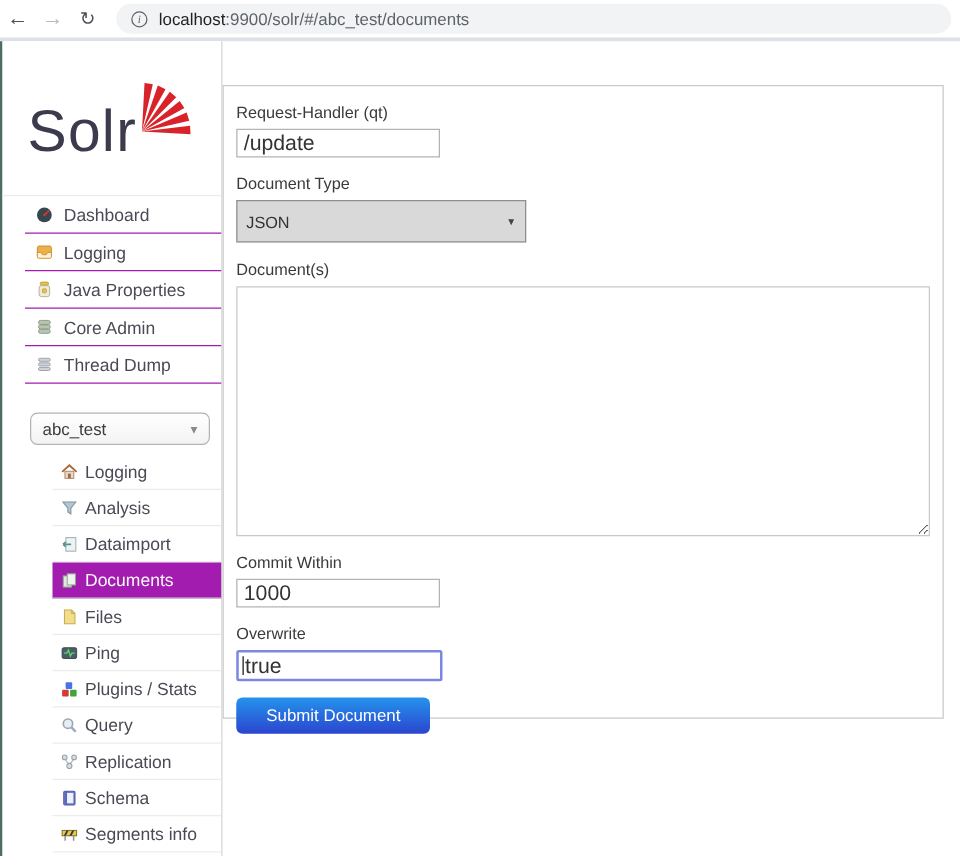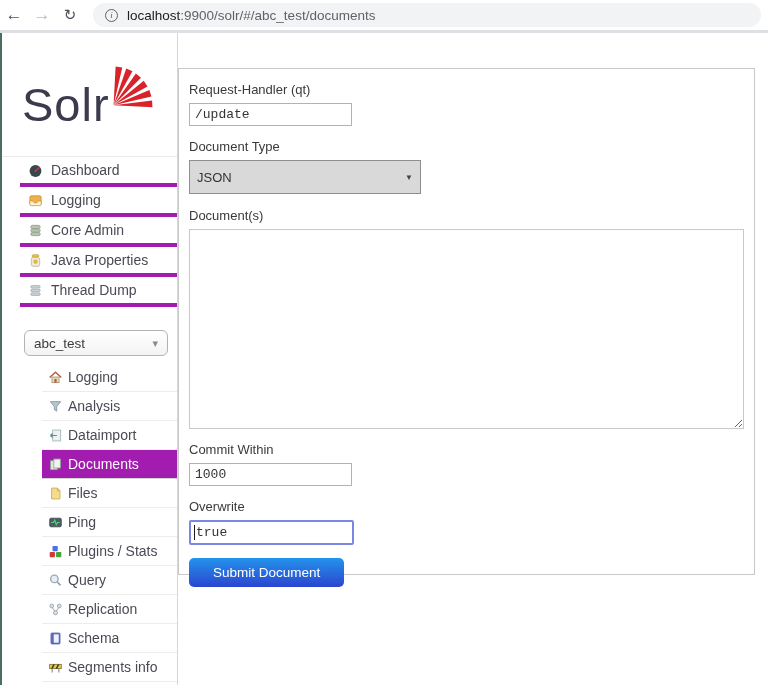--- a/index.html
+++ b/index.html
@@ -24,34 +24,34 @@
   .toolbar-band { position:absolute; top:30px; left:0; width:768px; height:3px; background:#dde0e4; }
   .window-edge { position:absolute; top:33px; left:0; width:2px; height:652px; background:#4b6e63; }
 
   
   .sidebar { position:absolute; left:2px; top:33px; width:176px; height:652px; background:#fff; border-right:1px solid #d6d6d6; }
   .logo { position:relative; margin-top:30px; height:93px; }
   .logo-text { position:absolute; left:20px; top:14px; font-size:47px; color:#3b3b4d; letter-spacing:1px; }
   .logo-burst { position:absolute; left:108px; top:0px; }
 
   ul.nav1 { list-style:none; border-top:1px solid #ebebeb; }
-  ul.nav1 li { height:30px; margin-left:18px; padding-left:8px; display:flex; align-items:center; gap:8px; border-bottom:4px solid #a21caf; font-size:14px; color:#4a4a55; cursor:pointer; }
+  ul.nav1 li { height:30px; margin-left:18px; padding-left:8px; display:flex; align-items:center; gap:8px; border-bottom:1px solid #a21caf; font-size:14px; color:#4a4a55; cursor:pointer; }
 
   .core-select { margin:23px 0 0 22px; width:144px; height:26px; border:1px solid #b3b3b3; border-radius:6px; background:linear-gradient(#ffffff,#f3f3f3); display:flex; align-items:center; justify-content:space-between; padding:12px 9px; font-size:13.5px; color:#3c3c3c; cursor:pointer; }
   .core-caret { color:#8a8a8a; font-size:11px; }
 
   ul.nav2 { list-style:none; margin-top:7px; }
   ul.nav2 li { height:29px; margin-left:40px; padding-left:6px; display:flex; align-items:center; gap:5px; border-bottom:1px solid #ececec; font-size:14px; color:#4a4a55; cursor:pointer; }
   ul.nav2 li.active { background:#a21caf; color:#fafafa; border-bottom-color:#d4d4d4; }
   .ic { flex:0 0 auto; display:inline-flex; }
 
   
   .panel { position:absolute; left:178px; top:68px; width:577px; height:507px; border:1px solid #c9c9c9; background:#fff; padding:13px 10px; }
   .fld-label { font-size:13px; color:#3a3a3a; margin-bottom:6px; }
-  .txt-input { display:block; width:163px; height:23px; border:1px solid #b3b3b3; padding:2px 5px; font-size:13px; font-family:Liberation Mono, monospace; color:#333; margin-bottom:13px; outline:none; }
+  .txt-input { display:block; width:163px; height:23px; border:1px solid #b3b3b3; padding:2px 5px; font-size:17px; font-family:Liberation Sans, sans-serif; color:#333; margin-bottom:13px; outline:none; }
   .sel { width:232px; height:23px; background:#d9d9d9; border:1px solid #8f8f8f; display:flex; align-items:center; justify-content:space-between; padding:16px 7px; font-size:13px; color:#333; margin-bottom:14px; cursor:pointer; }
   .sel-caret { font-size:8px; color:#444; }
   .docs-area { display:block; width:100%; height:200px; border:1px solid #c9c9c9; resize:both; font-family:"Liberation Sans",sans-serif; font-size:13px; padding:4px; margin-bottom:13px; outline:none; }
   .focus-wrap { position:relative; width:134px; margin-bottom:7px; }
   .txt-input.focused { border:2px solid #7b87e3; border-radius:2px; width:165px; height:25px; margin-bottom:0; }
   .caret-bar { position:absolute; left:5px; top:5px; width:1px; height:15px; background:#1a1a1a; }
   .submit-btn { margin-top:6px; border:none; border-radius:5px; padding:7px 24px; font-size:13.5px; color:#fff; font-family:"Liberation Sans",sans-serif; background:linear-gradient(#2493ec,#2b45cf); cursor:pointer; }
 </style>
 </head>
 <body>
@@ -102,42 +102,42 @@
         <svg width="15" height="15" viewBox="0 0 16 16">
             <rect x="2" y="3" width="12" height="10" rx="1.5" fill="#eeb04c" stroke="#c78d2b" stroke-width="0.8"></rect>
             <path d="M2 8.5 L5 8.5 L6.5 10.5 L9.5 10.5 L11 8.5 L14 8.5 L14 12 a1.5 1.5 0 0 1 -1.5 1.5 L3.5 13.5 A1.5 1.5 0 0 1 2 12 Z" fill="#fff3d6" stroke="#c78d2b" stroke-width="0.7"></path>
           </svg>
       </span>
       <span>Logging</span>
     </li>
     <li>
       <span class="ic">
         <svg width="15" height="15" viewBox="0 0 16 16">
+            <rect x="4.5" y="1.8" width="7" height="2.6" rx="1" fill="#e6c44c" stroke="#b99a2e" stroke-width="0.7"></rect>
+            <rect x="3.5" y="4.8" width="9" height="9.4" rx="2" fill="#efeadb" stroke="#b4ac94" stroke-width="0.8"></rect>
+            <rect x="6.3" y="7.5" width="3.4" height="3.4" rx="0.8" fill="#e6c44c" stroke="#b99a2e" stroke-width="0.6"></rect>
+          </svg>
+      </span>
+      <span>Java Properties</span>
+    </li>
+    <li>
+      <span class="ic">
+        <svg width="15" height="15" viewBox="0 0 16 16">
             <g fill="#b9c4b0" stroke="#8a9a85" stroke-width="0.8">
               <rect x="3" y="2.5" width="10" height="3.4" rx="1.6"></rect>
               <rect x="3" y="6.3" width="10" height="3.4" rx="1.6"></rect>
               <rect x="3" y="10.1" width="10" height="3.4" rx="1.6"></rect>
             </g>
           </svg>
       </span>
       <span>Core Admin</span>
     </li>
     <li>
       <span class="ic">
         <svg width="15" height="15" viewBox="0 0 16 16">
-            <rect x="4.5" y="1.8" width="7" height="2.6" rx="1" fill="#e6c44c" stroke="#b99a2e" stroke-width="0.7"></rect>
-            <rect x="3.5" y="4.8" width="9" height="9.4" rx="2" fill="#efeadb" stroke="#b4ac94" stroke-width="0.8"></rect>
-            <rect x="6.3" y="7.5" width="3.4" height="3.4" rx="0.8" fill="#e6c44c" stroke="#b99a2e" stroke-width="0.6"></rect>
-          </svg>
-      </span>
-      <span>Java Properties</span>
-    </li>
-    <li>
-      <span class="ic">
-        <svg width="15" height="15" viewBox="0 0 16 16">
             <g fill="#cfd4d9" stroke="#9aa1a8" stroke-width="0.8">
               <rect x="3" y="2.8" width="10" height="2.6" rx="1.3"></rect>
               <rect x="3" y="6.7" width="10" height="2.6" rx="1.3"></rect>
               <rect x="3" y="10.6" width="10" height="2.6" rx="1.3"></rect>
             </g>
           </svg>
       </span>
       <span>Thread Dump</span>
     </li>
   </ul>

